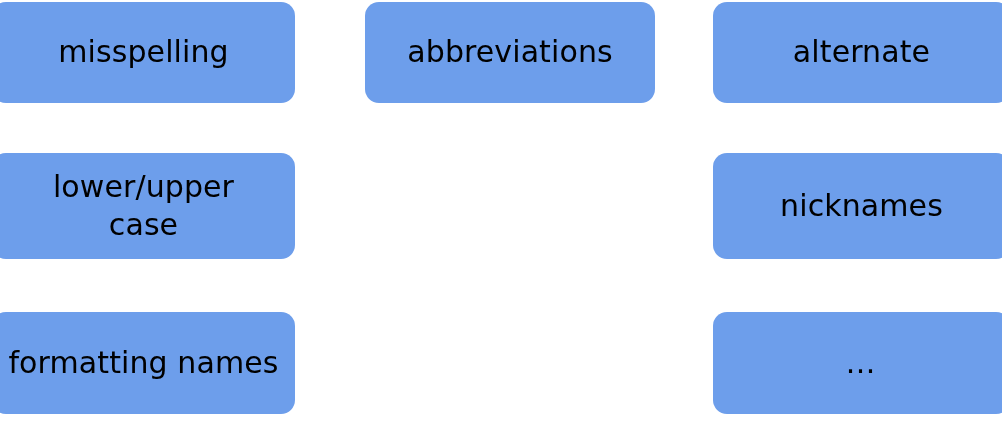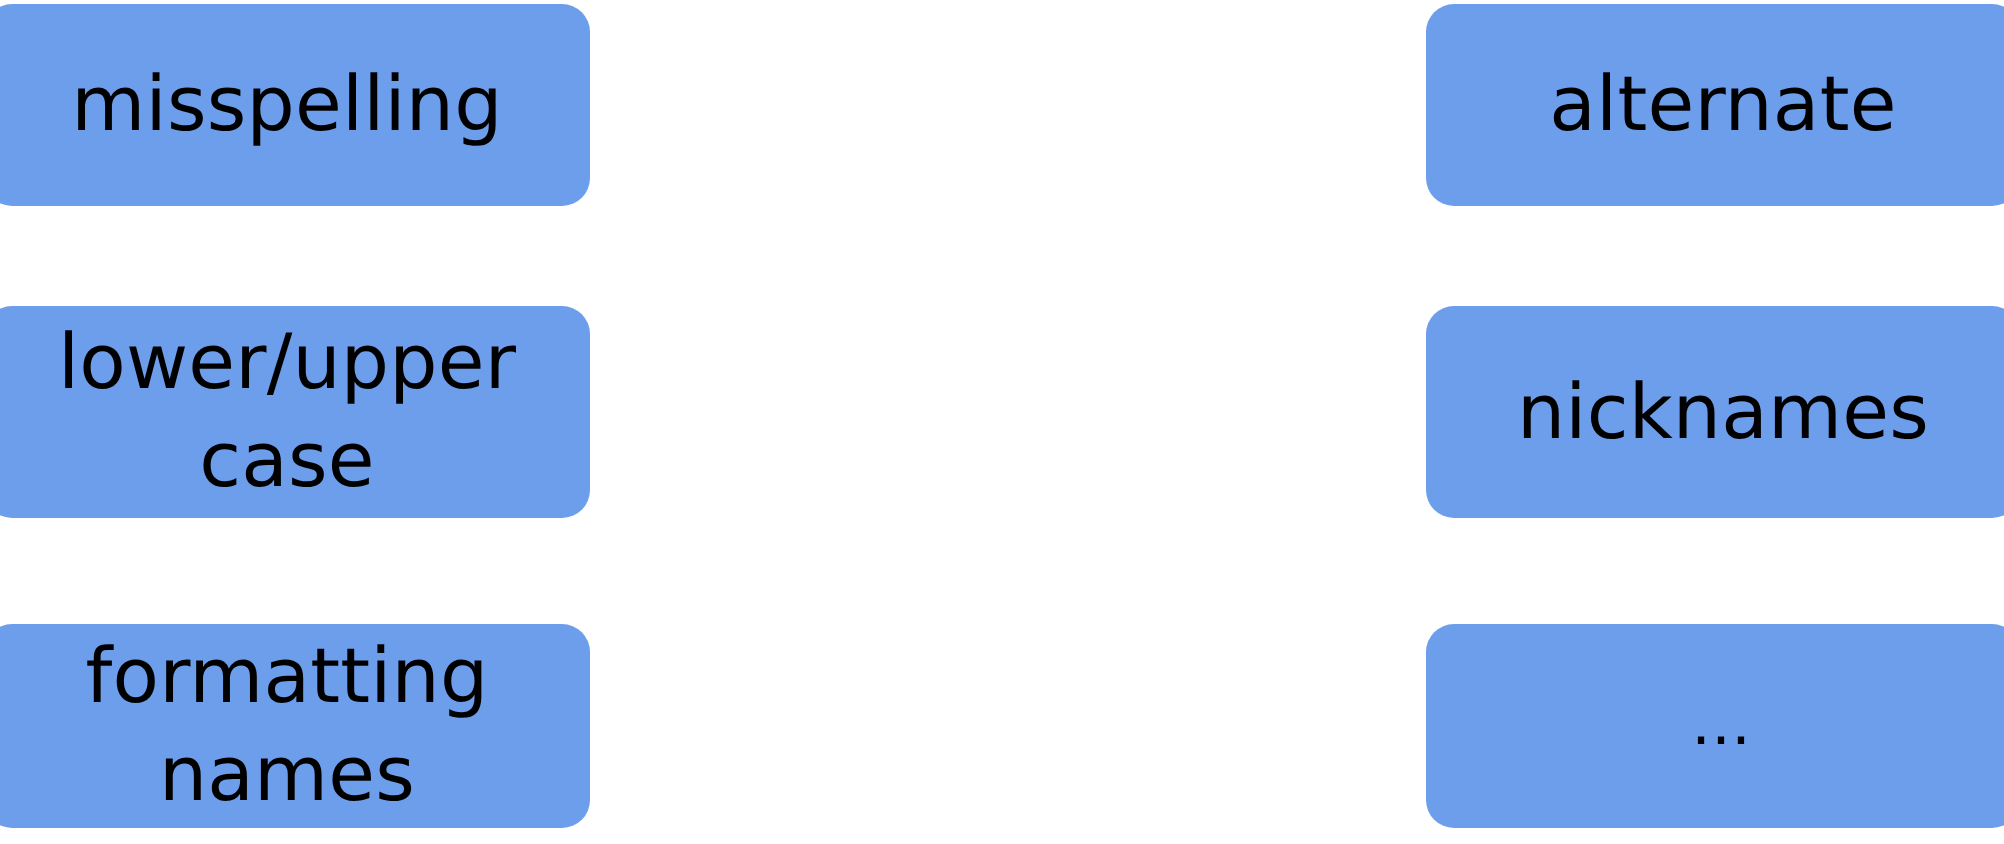--- a/index.html
+++ b/index.html
@@ -25,21 +25,21 @@
     background: #6d9eeb;
     border-radius: 14px;
     display: flex;
     align-items: center;
     justify-content: center;
     text-align: center;
     padding: 4px 10px;
   }
   .box-label {
     color: #000000;
-    font-size: 38px;
+    font-size: 30px;
     line-height: 1.28;
     font-weight: 400;
     letter-spacing: 0.1px;
     white-space: pre-line;
   }
   
   .r1 { top: 2px;   height: 101px; }
   .r2 { top: 153px; height: 106px; }
   .r3 { top: 312px; height: 102px; }
   
@@ -52,20 +52,23 @@
   }
 </style>
 </head>
 <body>
 
 <div id="canvas">
 
   <div class="box r1 c1">
     <span class="box-label">misspelling</span>
   </div>
+  <div class="box r1 c2">
+    <span class="box-label">abbreviations</span>
+  </div>
   <div class="box r1 c3">
     <span class="box-label">alternate</span>
   </div>
 
   <div class="box r2 c1">
     <span class="box-label">lower/upper
 case</span>
   </div>
   <div class="box r2 c3">
     <span class="box-label">nicknames</span>

